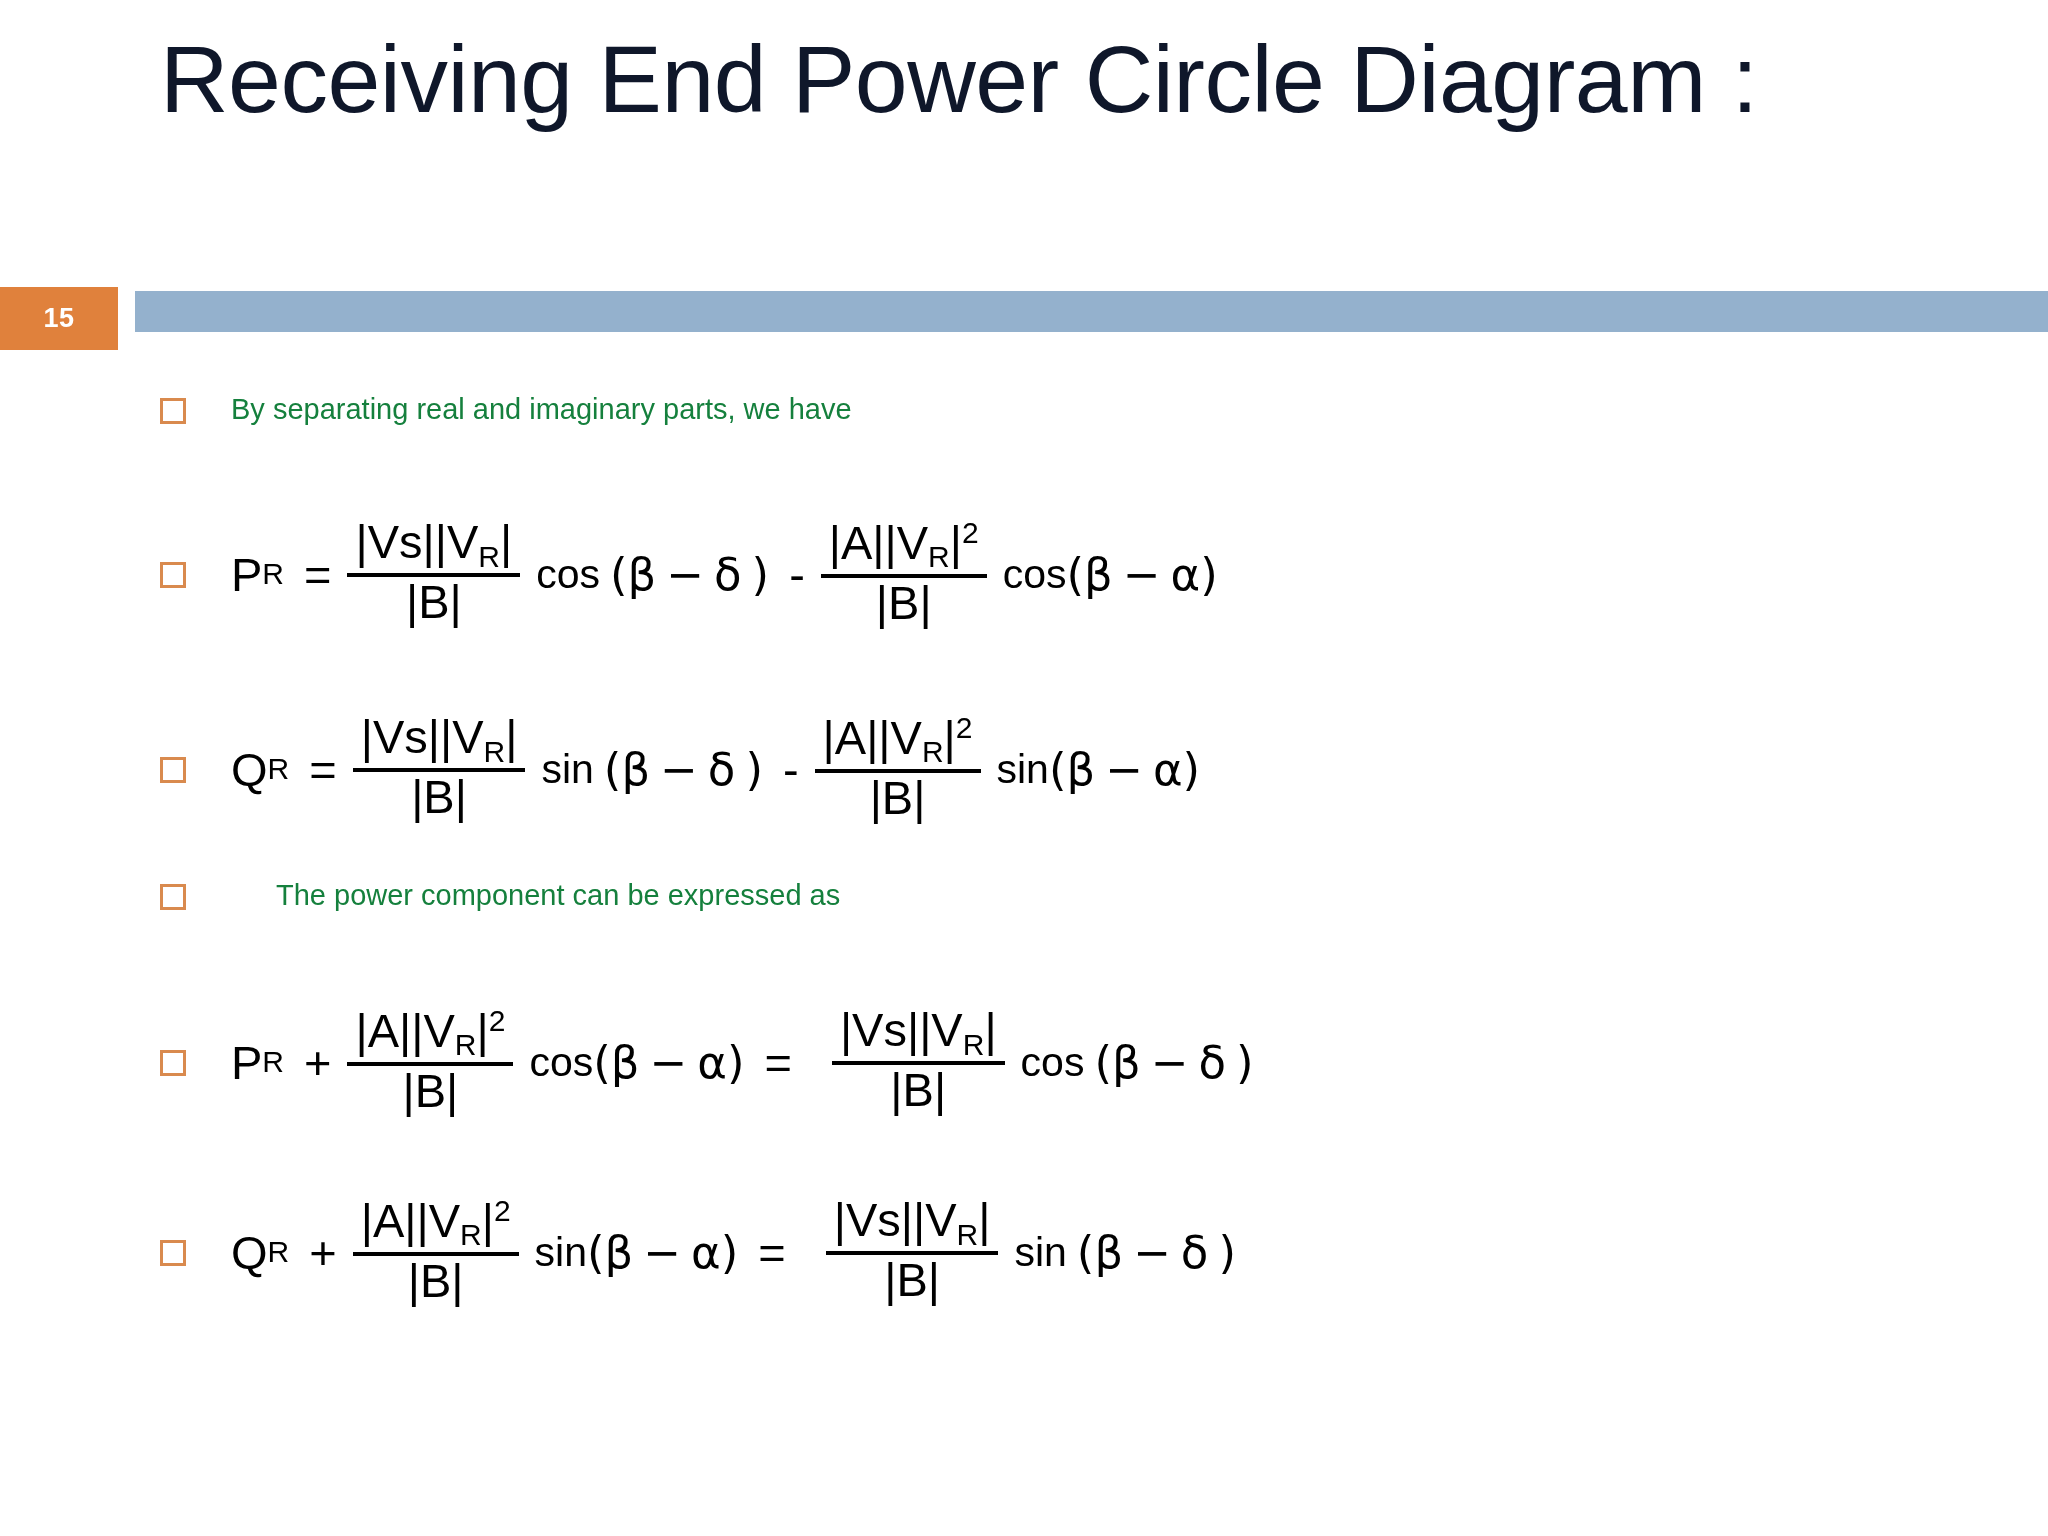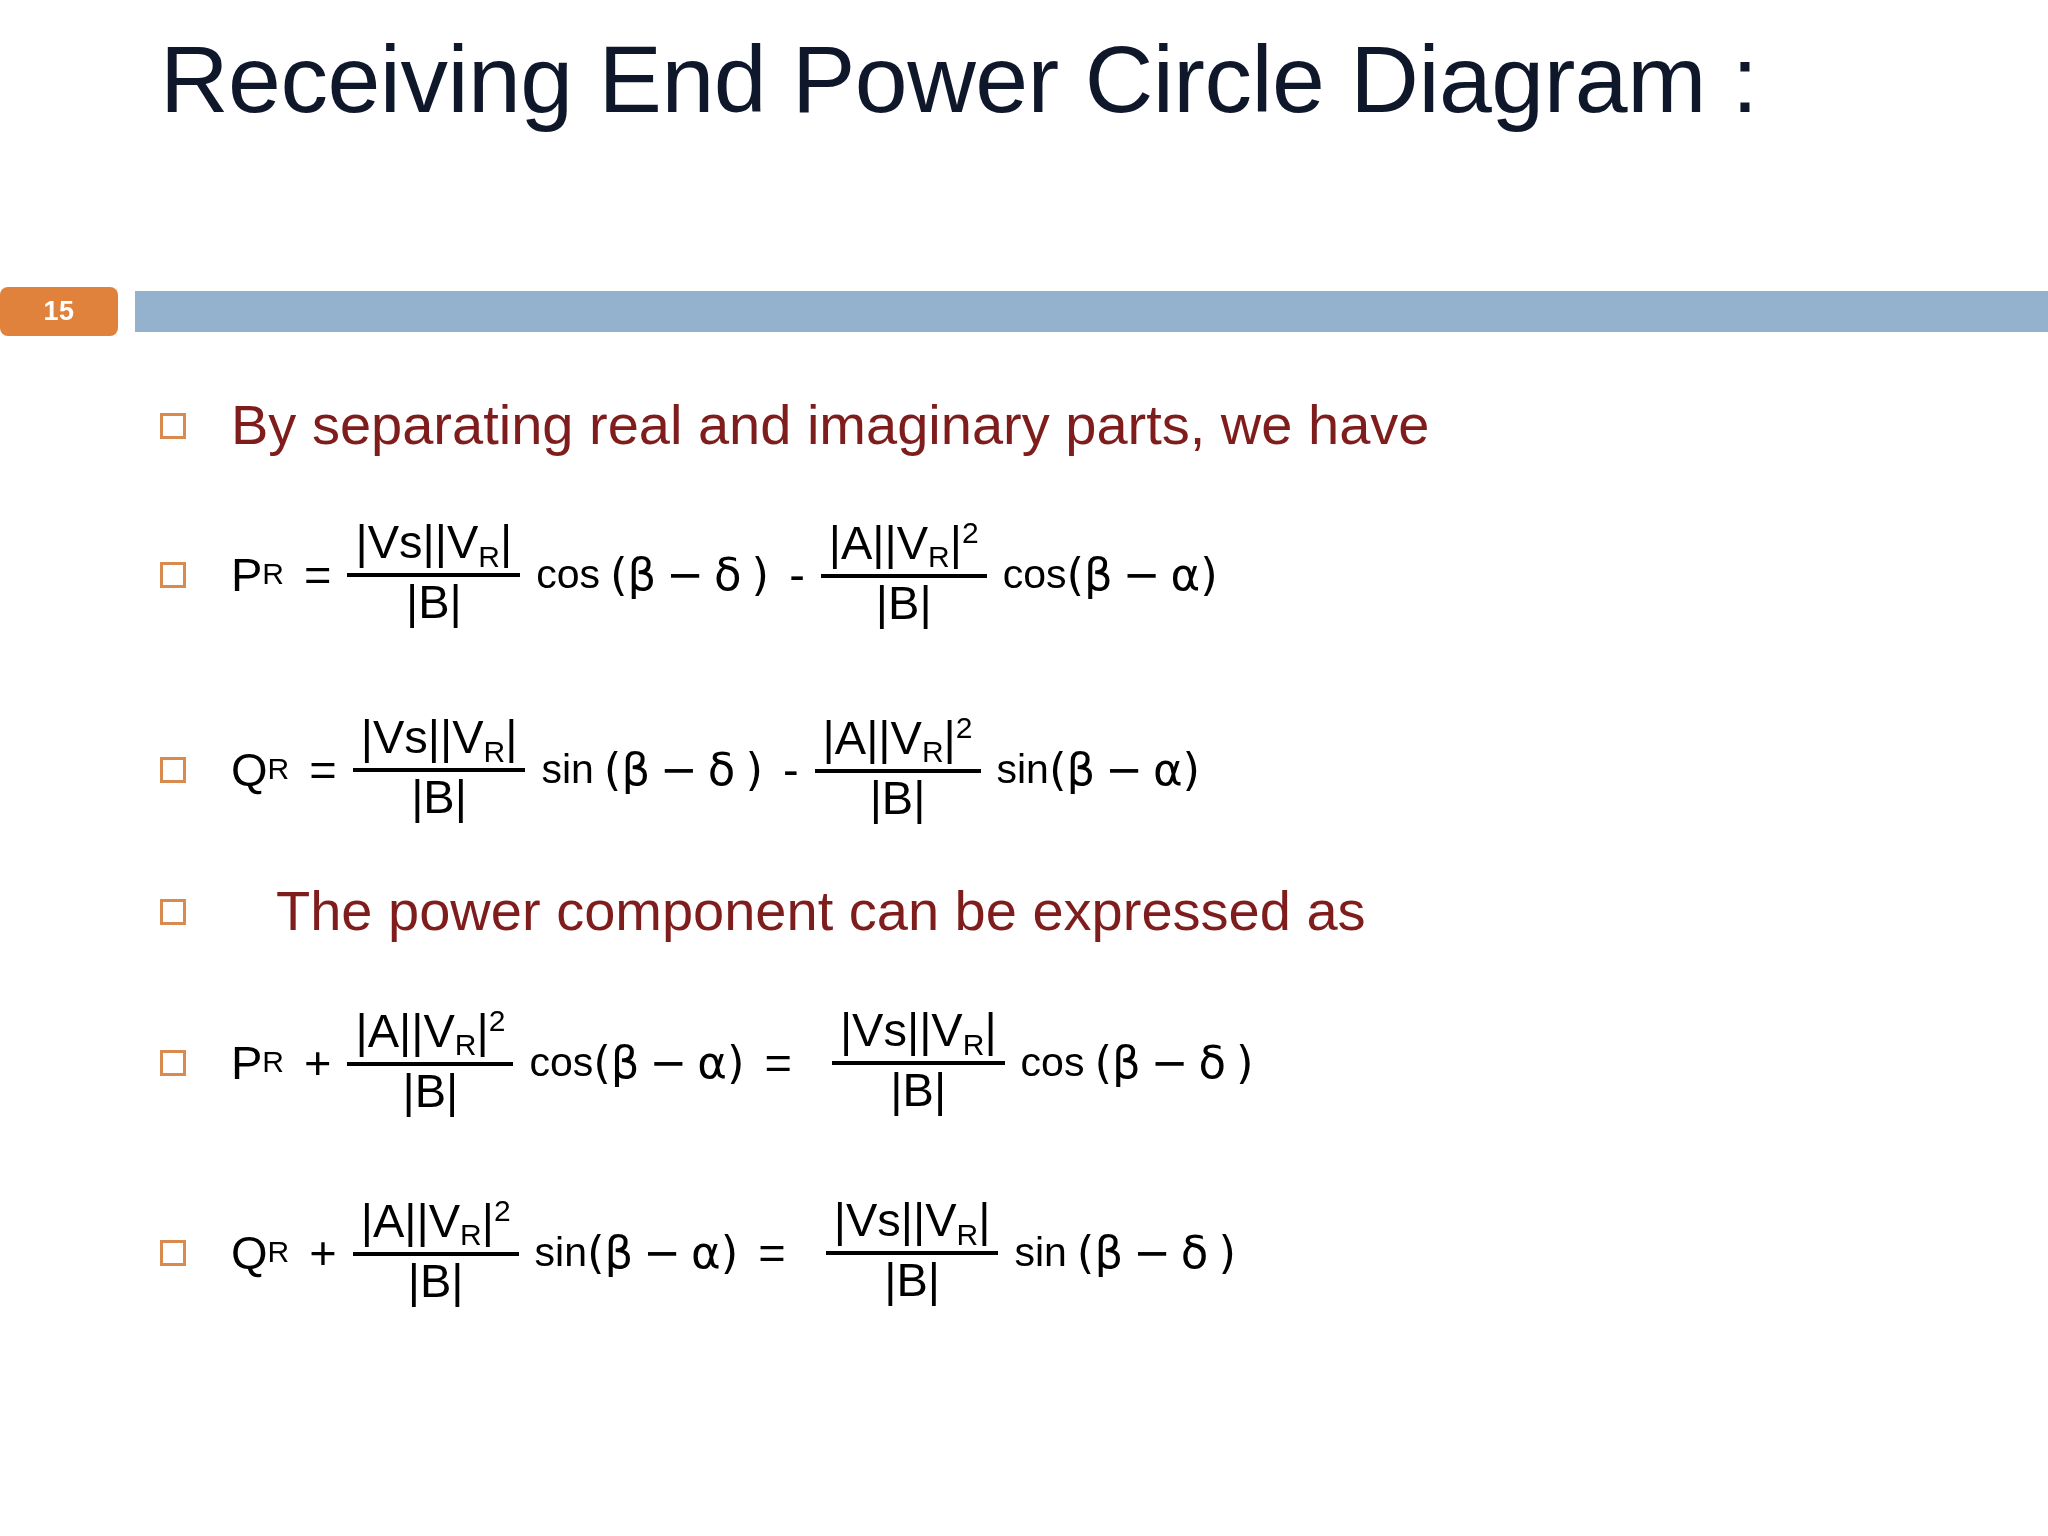--- a/index.html
+++ b/index.html
@@ -45,26 +45,25 @@
     top: 291px;
     right: 0;
     height: 41px;
     background: #94b1cd;
   }
   .page-badge {
     position: absolute;
     left: 0;
     top: 287px;
     width: 118px;
-    height: 49px;
+    height: 63px;
     background: #e0813c;
     display: flex;
     align-items: center;
     justify-content: center;
-    border-radius: 8px;
   }
   .page-badge-num {
     color: #ffffff;
     font-size: 27px;
     font-weight: bold;
     letter-spacing: 0.5px;
   }
 
   
   .body-area {
@@ -84,22 +83,22 @@
     width: 26px;
     height: 26px;
     border: 3px solid #d98A4e;
     box-sizing: border-box;
     flex: 0 0 auto;
     margin-right: 45px;
     position: relative;
     top: 1px;
   }
   .bullet-text {
-    color: #7f1d1d;
-    font-size: 56px;
+    color: #15803d;
+    font-size: 29px;
     line-height: 1.1;
     white-space: nowrap;
   }
 
   
   .formula {
     display: flex;
     align-items: center;
     color: #000000;
     font-size: 47px;

